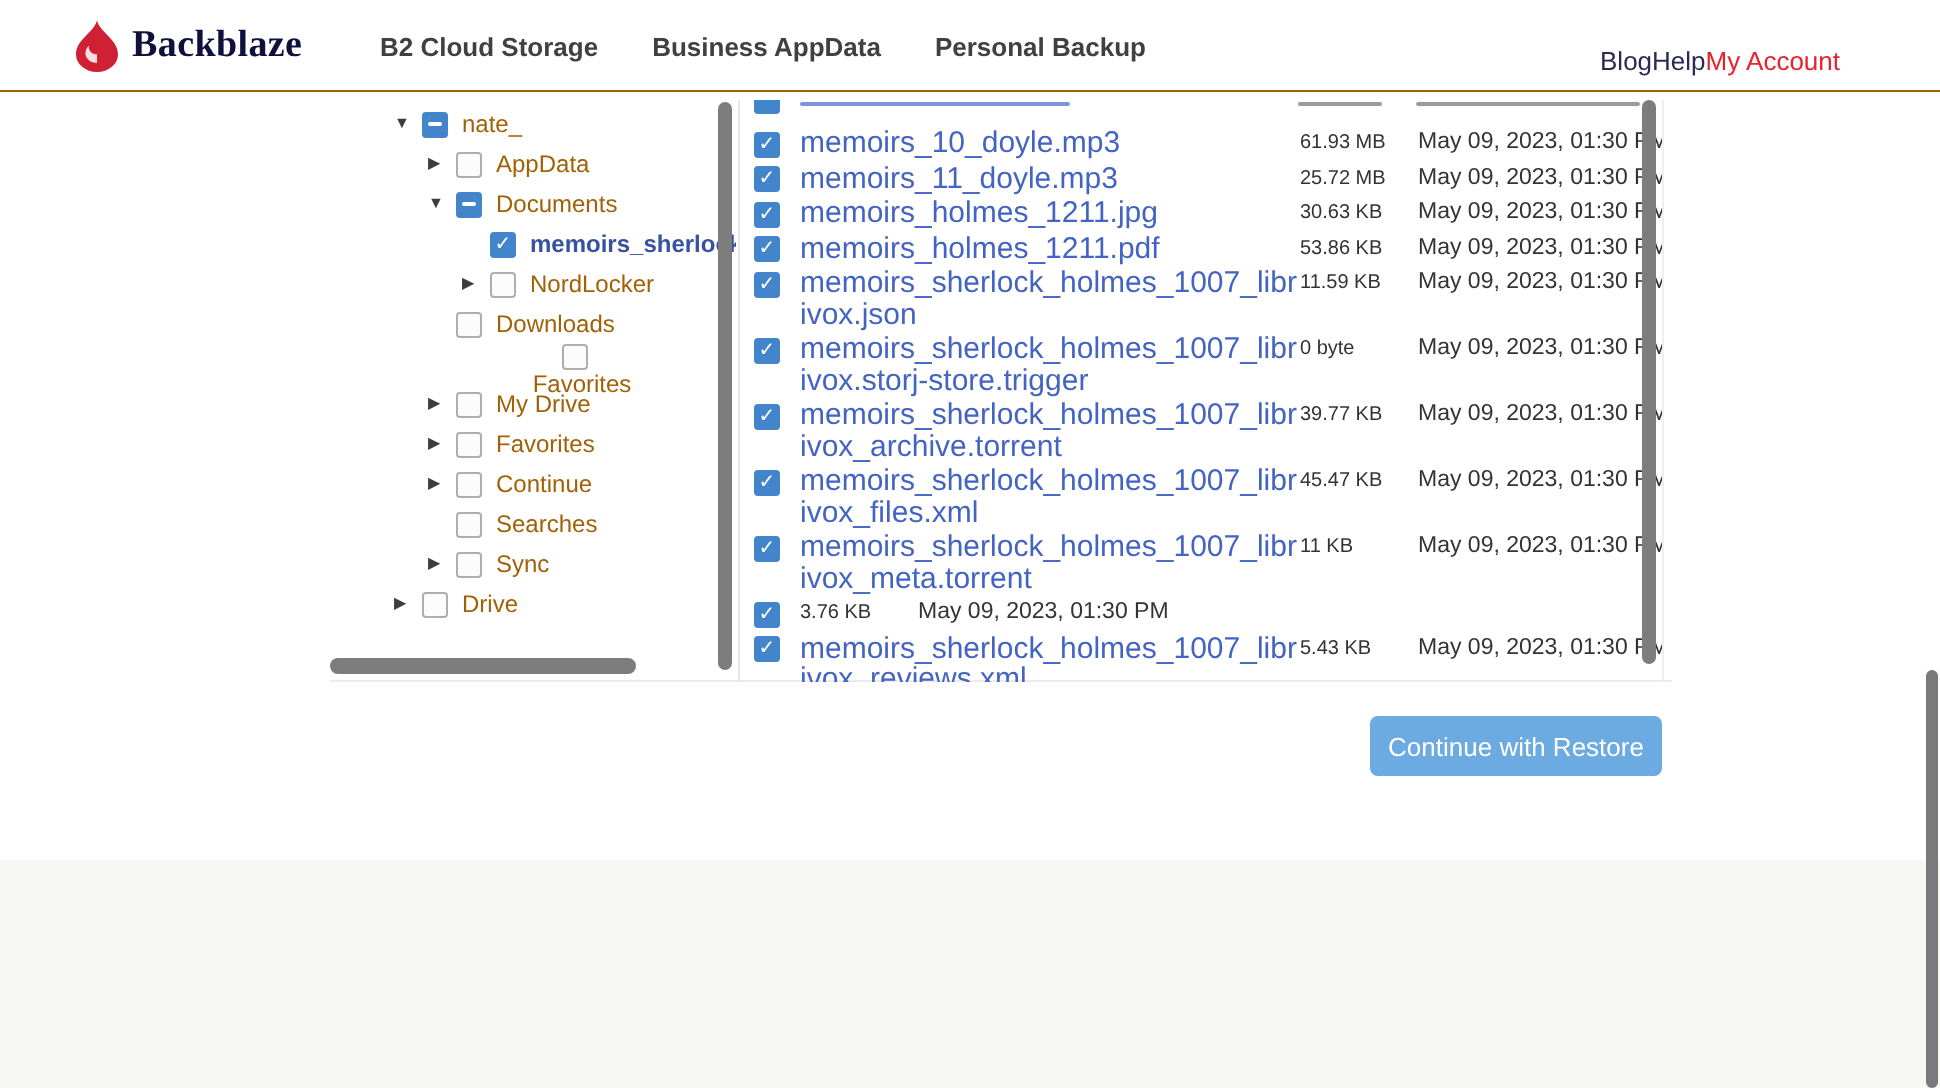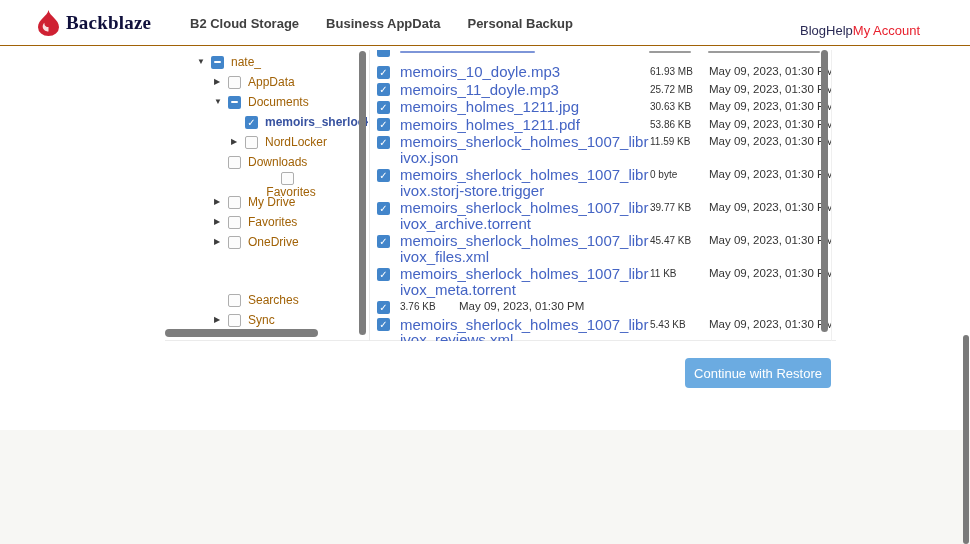--- a/index.html
+++ b/index.html
@@ -144,23 +144,23 @@
           <span class="tree-label">My Drive</span>
         </div>
         <div class="tree-row" style="padding-left: 49px;">
           <span class="expander">▶</span>
           <span class="cb empty"></span>
           <span class="tree-label">Favorites</span>
         </div>
         <div class="tree-row" style="padding-left: 49px;">
           <span class="expander">▶</span>
           <span class="cb empty"></span>
-          <span class="tree-label">OneDrive</span>
-        </div>
-        <div class="tree-row" style="padding-left: 49px; margin-top: 38px;">
+          <span class="tree-label">Continue</span>
+        </div>
+        <div class="tree-row" style="padding-left: 49px;">
           <span class="expander"></span>
           <span class="cb empty"></span>
           <span class="tree-label">Searches</span>
         </div>
         <div class="tree-row" style="padding-left: 49px;">
           <span class="expander">▶</span>
           <span class="cb empty"></span>
           <span class="tree-label">Sync</span>
         </div>
         <div class="tree-row" style="padding-left: 32px;">

